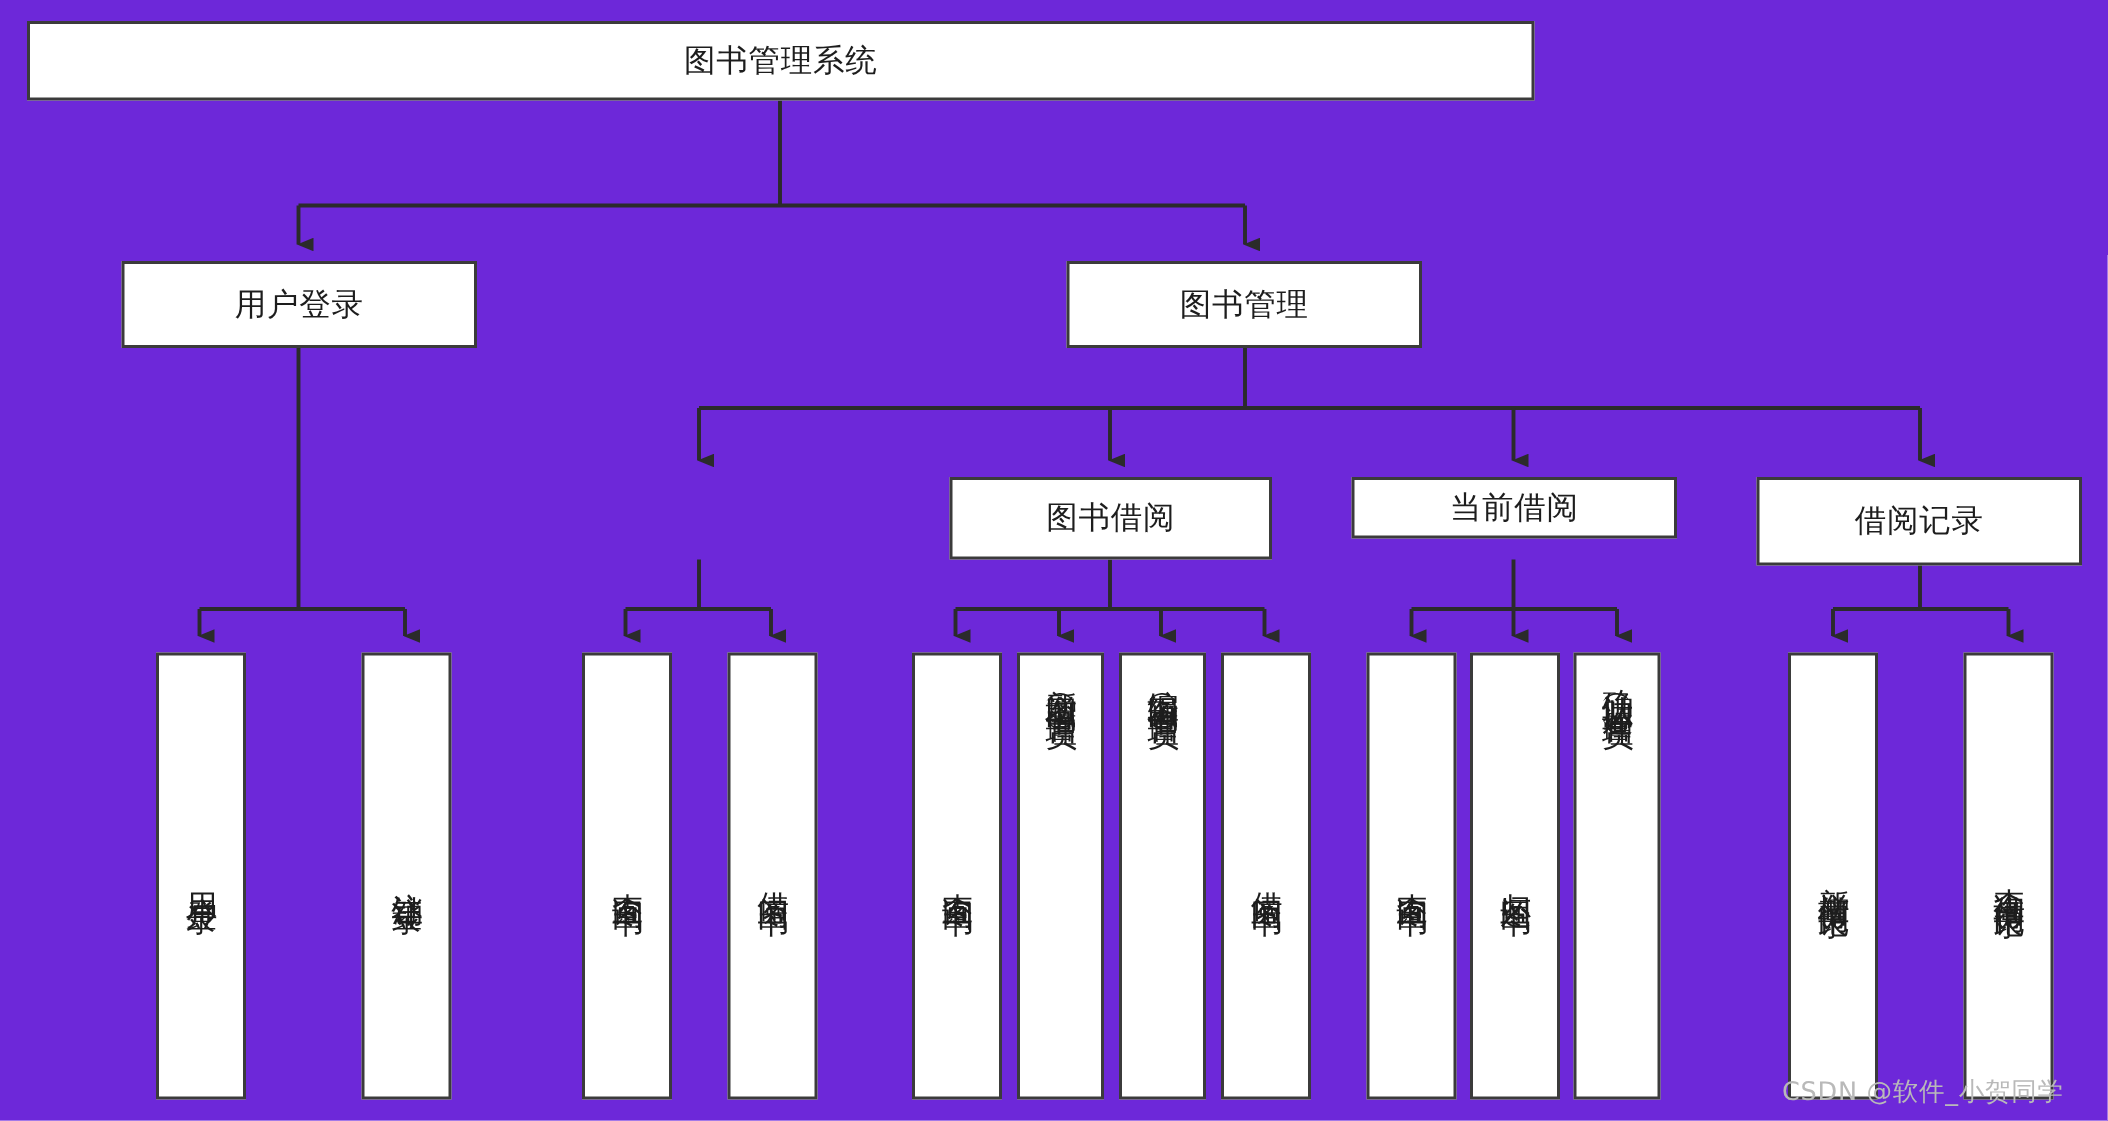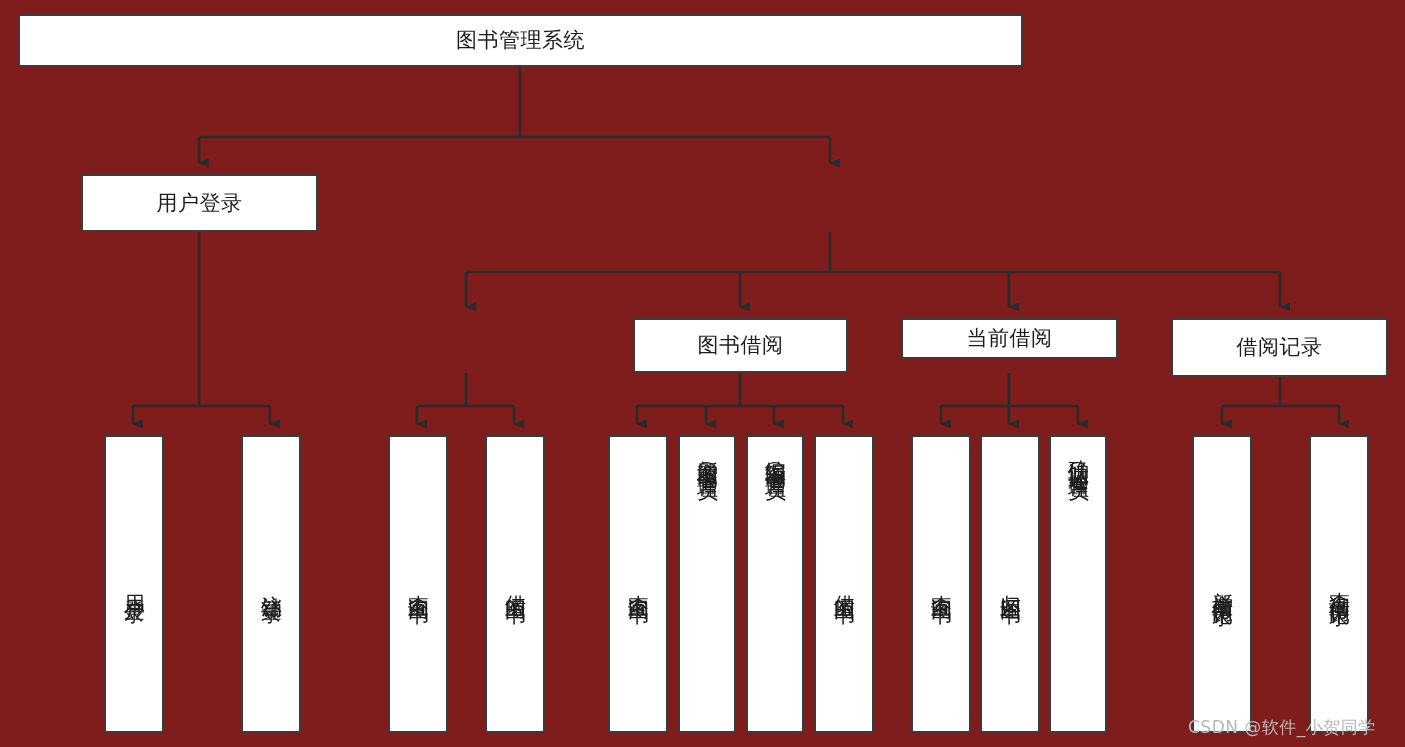--- a/index.html
+++ b/index.html
@@ -11,21 +11,21 @@
   body {
     width: 1405px;
     height: 747px;
     overflow: hidden;
     font-family: "DejaVu Sans", "Liberation Sans", sans-serif;
   }
   #diagram-root {
     position: relative;
     width: 1405px;
     height: 747px;
-    background: #7f1d1d;
+    background: #6d28d9;
   }
   svg.connector-layer {
     position: absolute;
     left: 0;
     top: 0;
     width: 1405px;
     height: 747px;
   }
   .node-box {
     position: absolute;
@@ -129,20 +129,23 @@
     </g>
   </svg>
 
   <div class="node-box" style="left:18px; top:14px; width:1005px; height:53px;">
     <span class="node-label-h">图书管理系统</span>
   </div>
 
   <div class="node-box" style="left:81px; top:174px; width:237px; height:58px;">
     <span class="node-label-h">用户登录</span>
   </div>
+  <div class="node-box" style="left:711px; top:174px; width:237px; height:58px;">
+    <span class="node-label-h">图书管理</span>
+  </div>
 
   <div class="node-box" style="left:633px; top:318px; width:215px; height:55px;">
     <span class="node-label-h">图书借阅</span>
   </div>
   <div class="node-box" style="left:901px; top:318px; width:217px; height:41px;">
     <span class="node-label-h">当前借阅</span>
   </div>
   <div class="node-box" style="left:1171px; top:318px; width:217px; height:59px;">
     <span class="node-label-h">借阅记录</span>
   </div>

